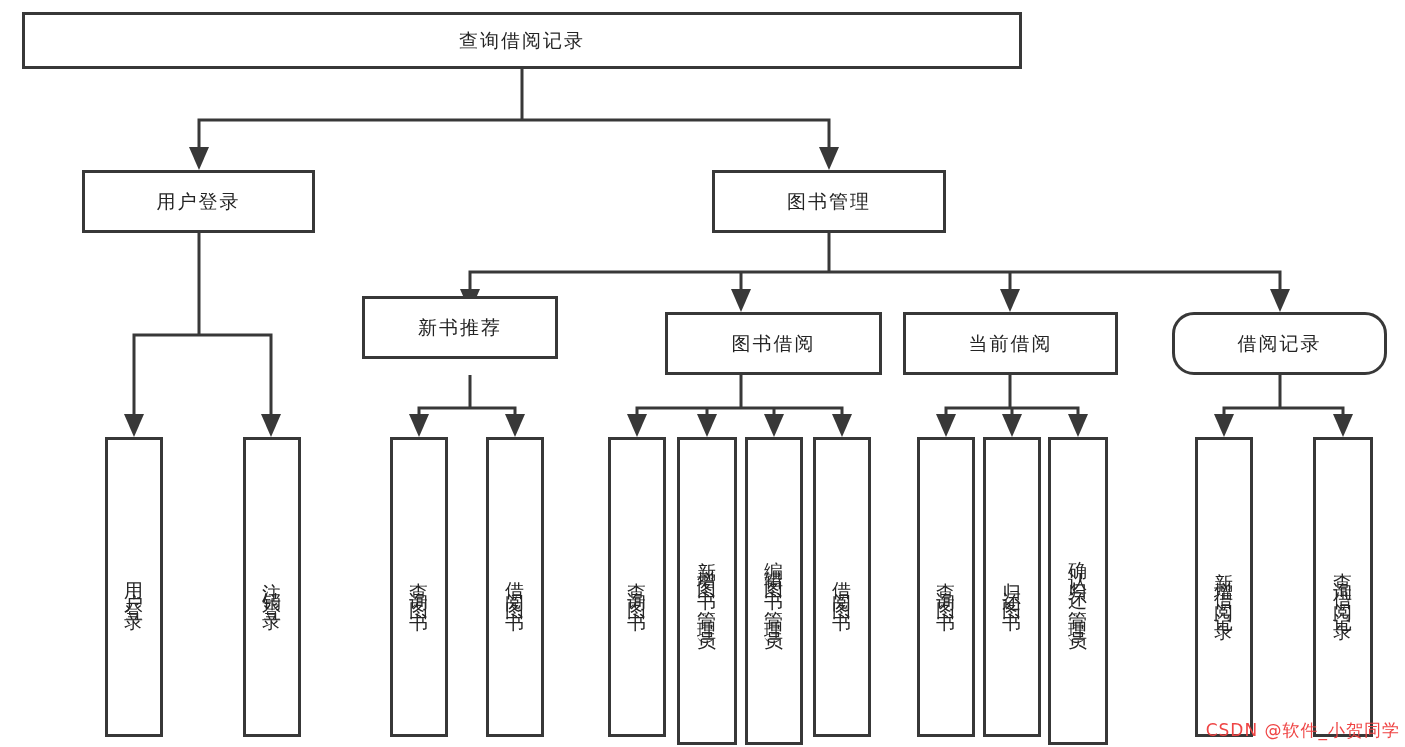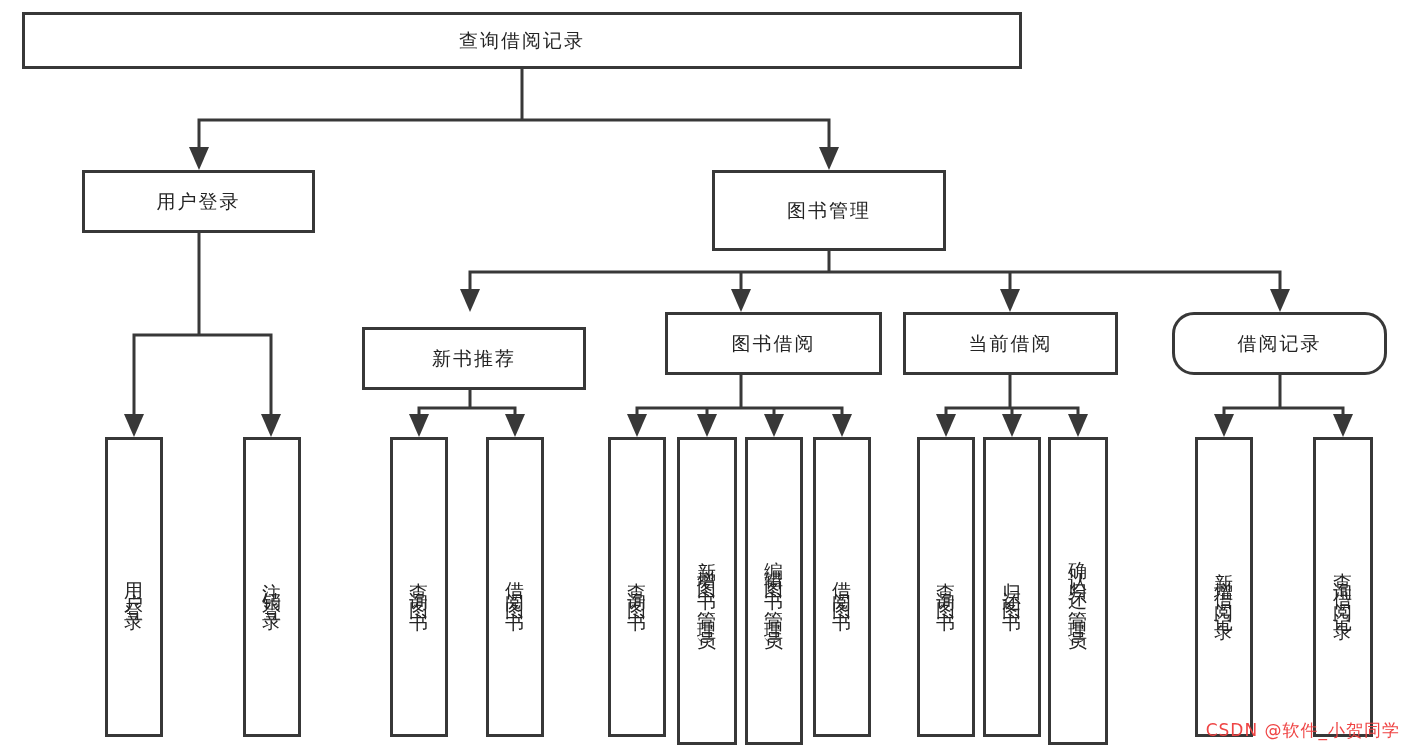--- a/index.html
+++ b/index.html
@@ -94,23 +94,23 @@
       <polygon points="1002,414 1022,414 1012,437"></polygon>
       <polygon points="1068,414 1088,414 1078,437"></polygon>
       <polygon points="1214,414 1234,414 1224,437"></polygon>
       <polygon points="1333,414 1353,414 1343,437"></polygon>
     </g>
   </svg>
 
   <div class="node hbox" style="left:22px; top:12px; width:1000px; height:57px;">查询借阅记录</div>
 
   <div class="node hbox" style="left:82px; top:170px; width:233px; height:63px;">用户登录</div>
-  <div class="node hbox" style="left:712px; top:170px; width:234px; height:81px;">图书管理</div>
+  <div class="node hbox" style="left:712px; top:170px; width:234px; height:63px;">图书管理</div>
 
-  <div class="node hbox" style="left:362px; top:327px; width:224px; height:63px;">新书推荐</div>
+  <div class="node hbox" style="left:362px; top:296px; width:196px; height:63px;">新书推荐</div>
   <div class="node hbox" style="left:633px; top:312px; width:217px; height:63px;margin-left:32px;">图书借阅</div>
   <div class="node hbox" style="left:903px; top:312px; width:215px; height:63px;">当前借阅</div>
   <div class="node hbox" style="left:1172px; top:312px; width:215px; height:63px;border-radius:22px;">借阅记录</div>
 
   <div class="node vbox" style="left:105px; top:437px; width:58px; height:300px;">
     <span class="vtext">用户登录</span>
   </div>
   <div class="node vbox" style="left:243px; top:437px; width:58px; height:300px;">
     <span class="vtext">注销登录</span>
   </div>

